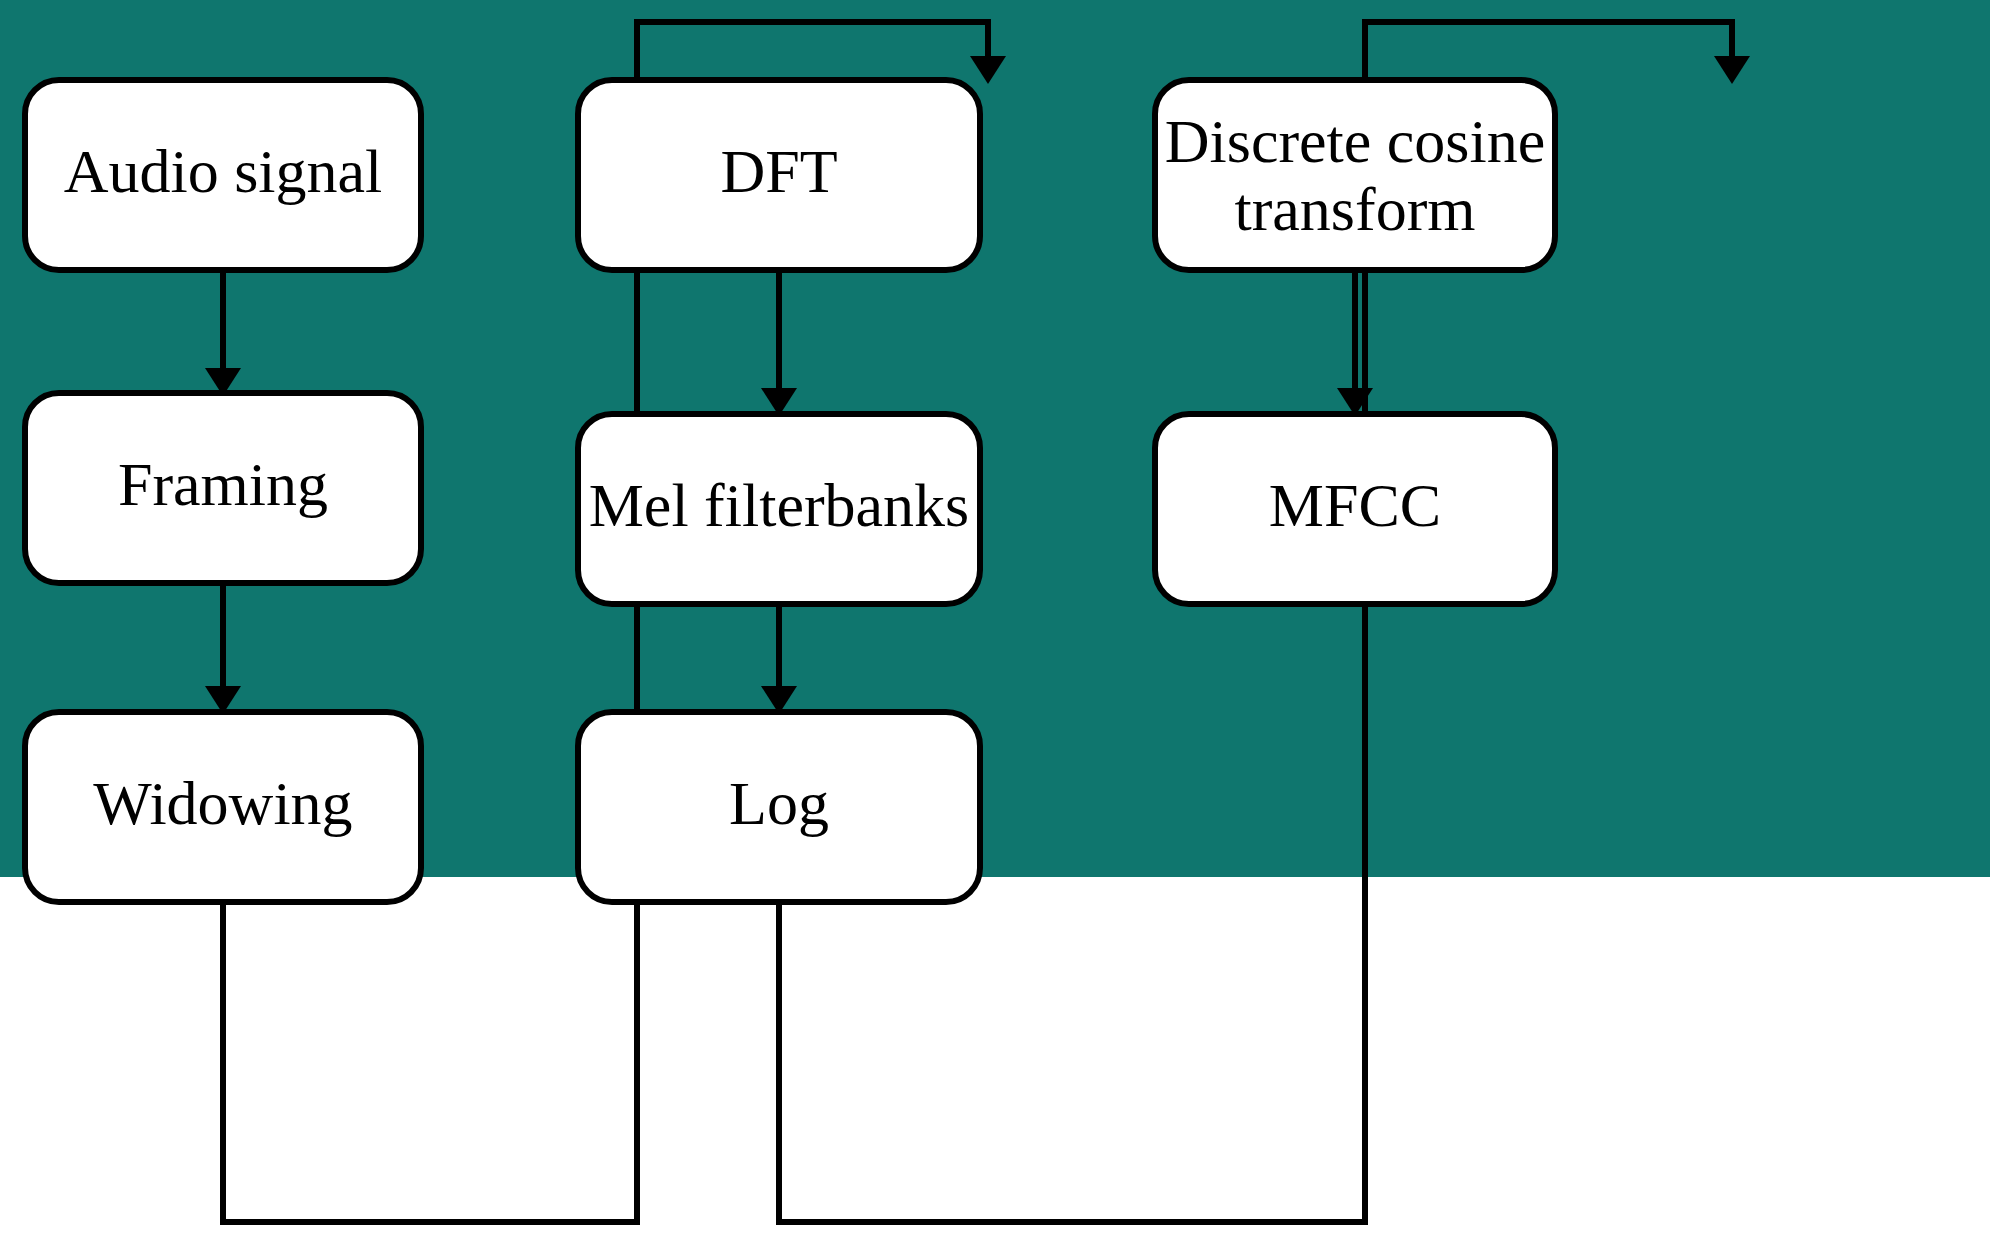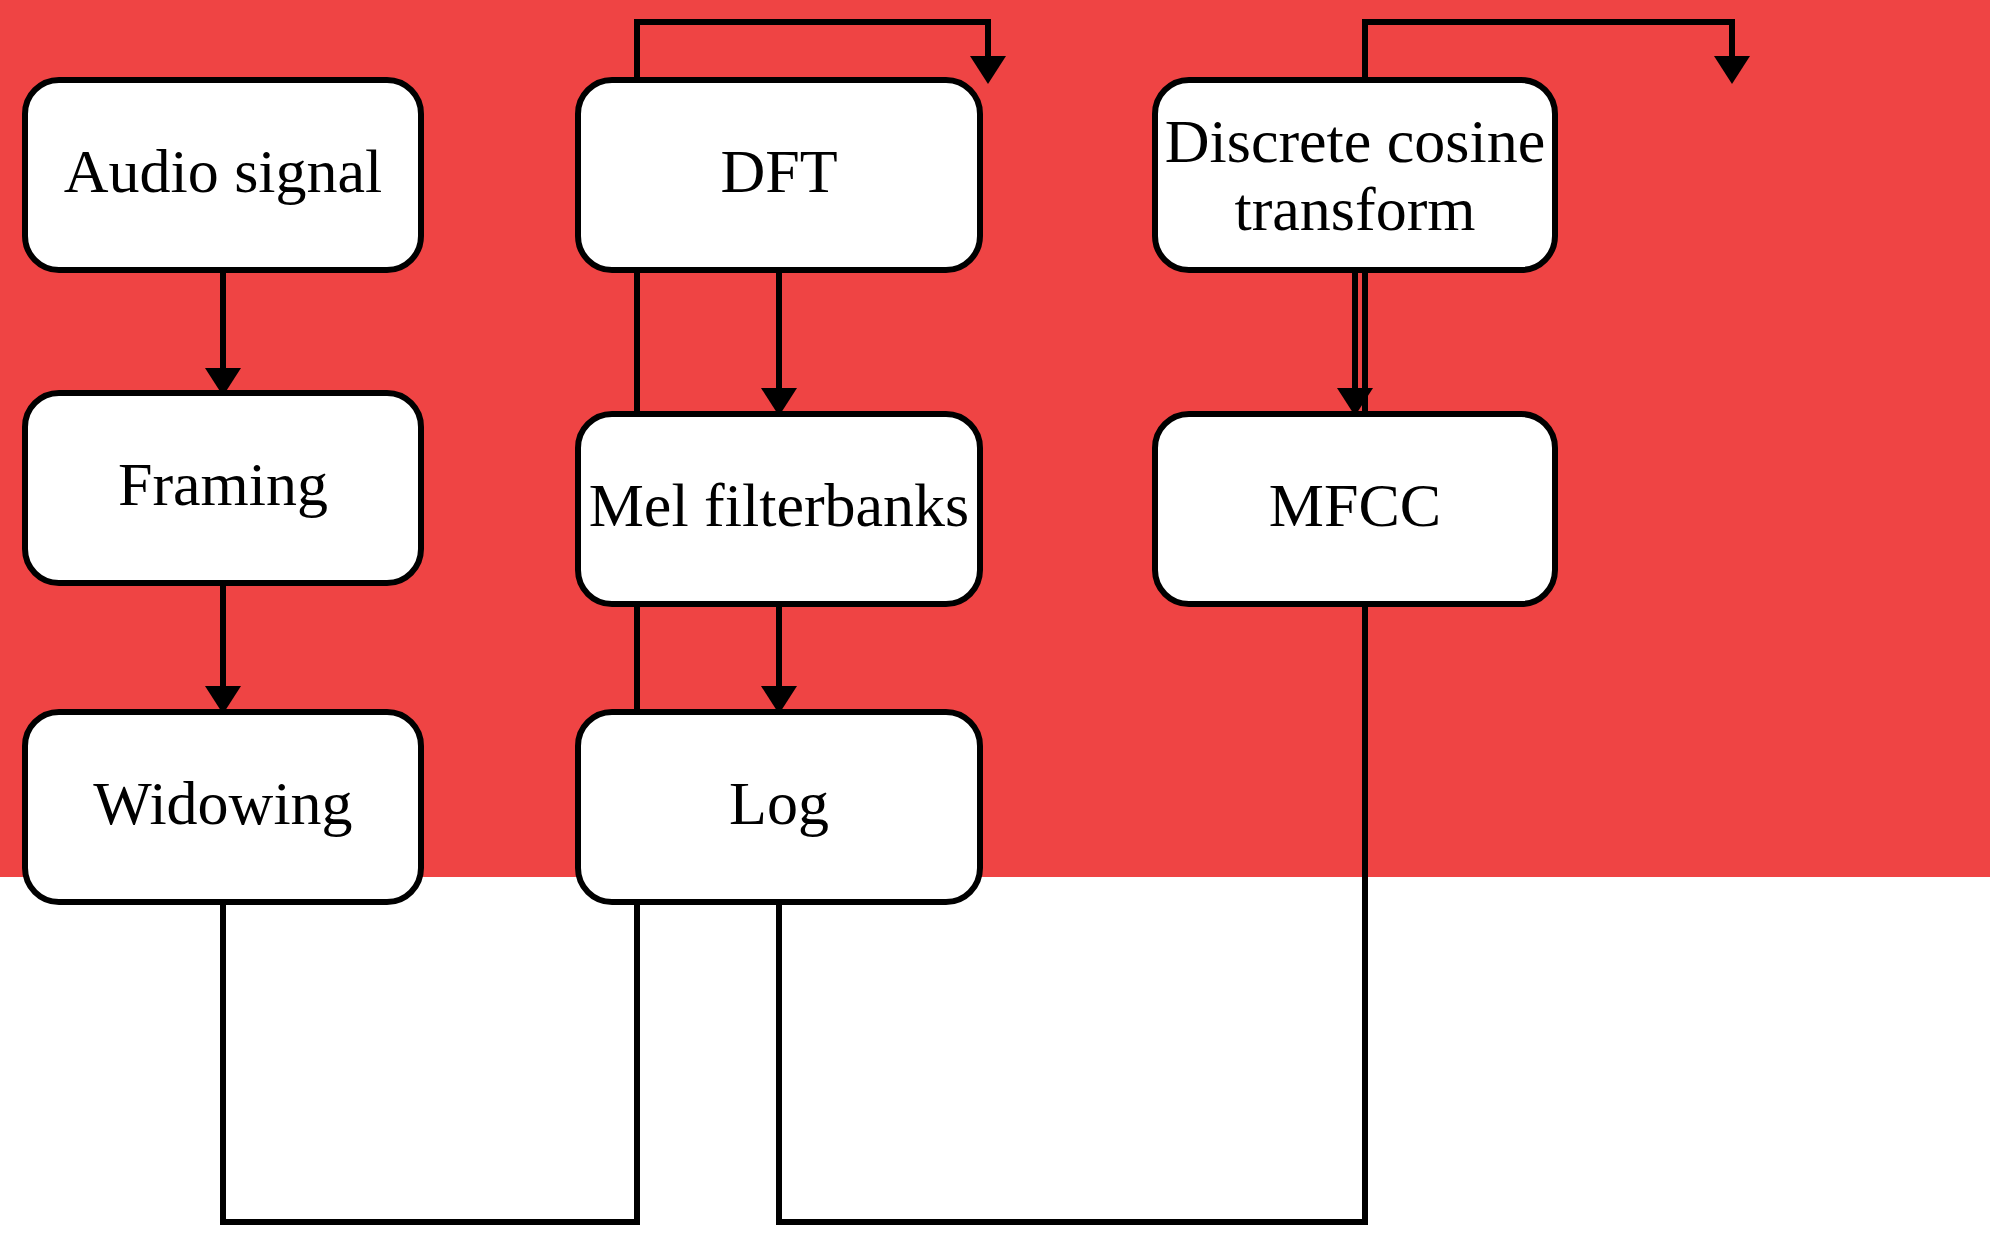--- a/index.html
+++ b/index.html
@@ -10,21 +10,21 @@
   body {
     width: 1990px;
     height: 1243px;
     overflow: hidden;
     font-family: "Liberation Serif", "DejaVu Serif", serif;
   }
   #diagram-root {
     position: relative;
     width: 1990px;
     height: 877px;
-    background: #ef4444;
+    background: #0f766e;
   }
   svg#flowchart {
     display: block;
     width: 1990px;
     height: 1243px;
   }
   .node-box {
     fill: #ffffff;
     stroke: #000000;
     stroke-width: 6;

